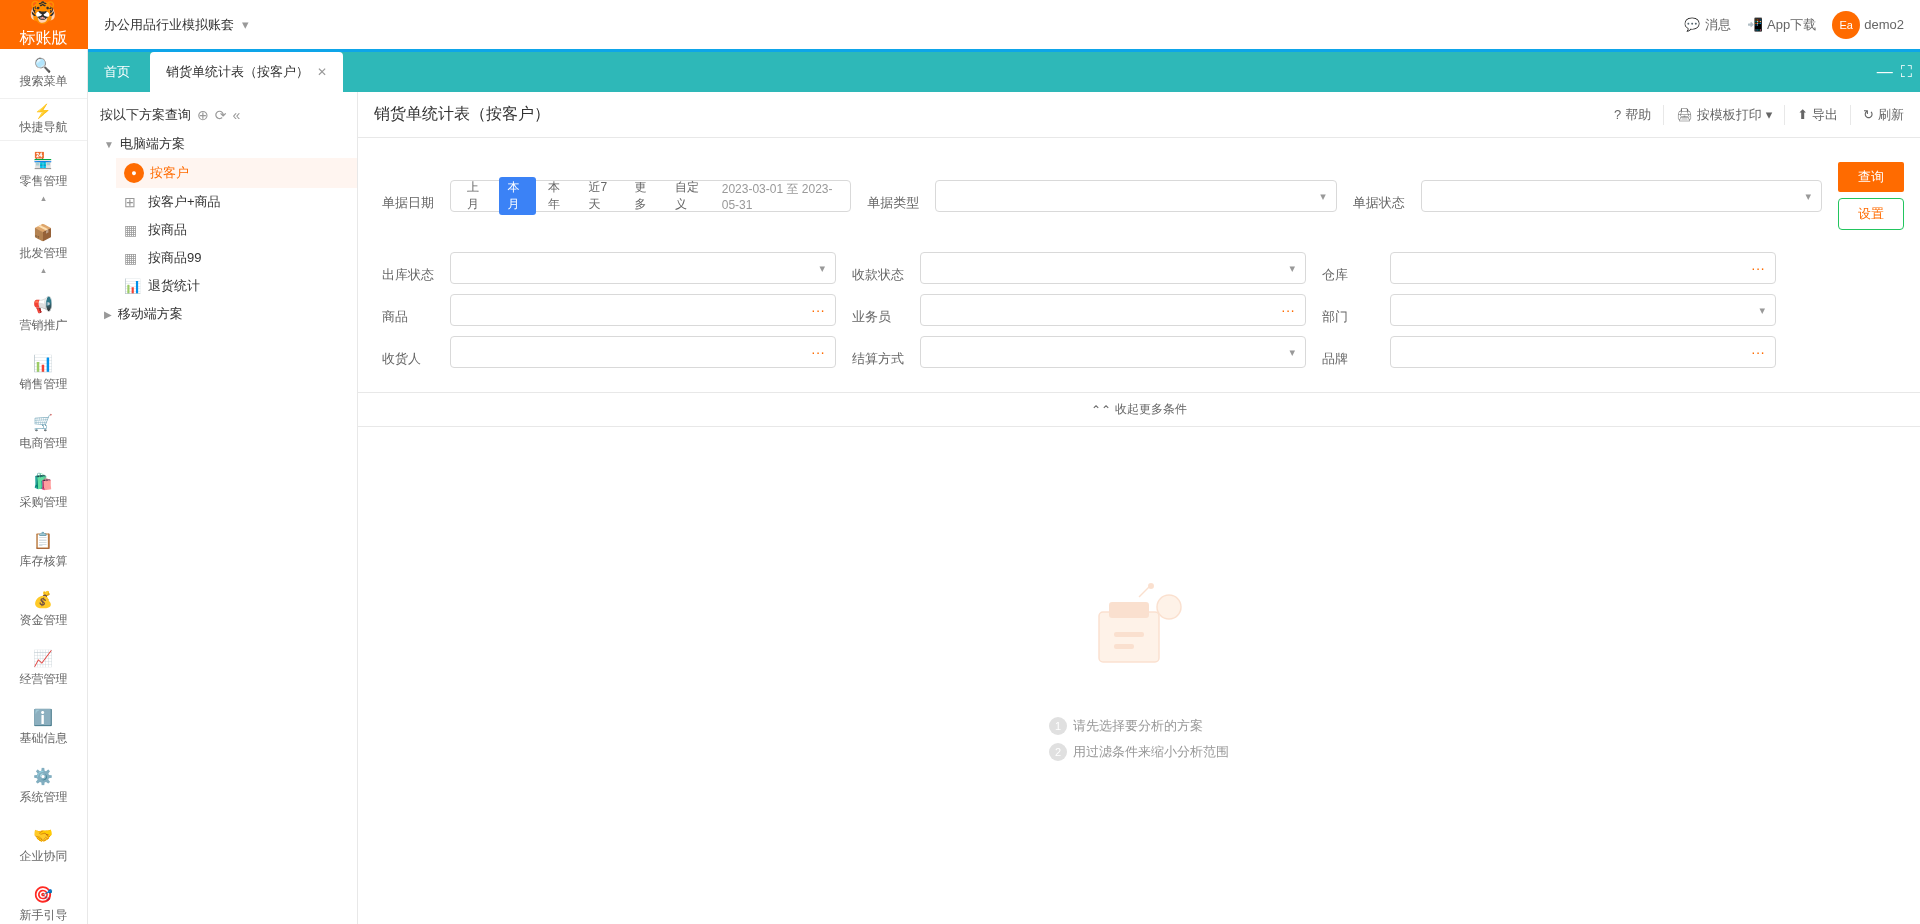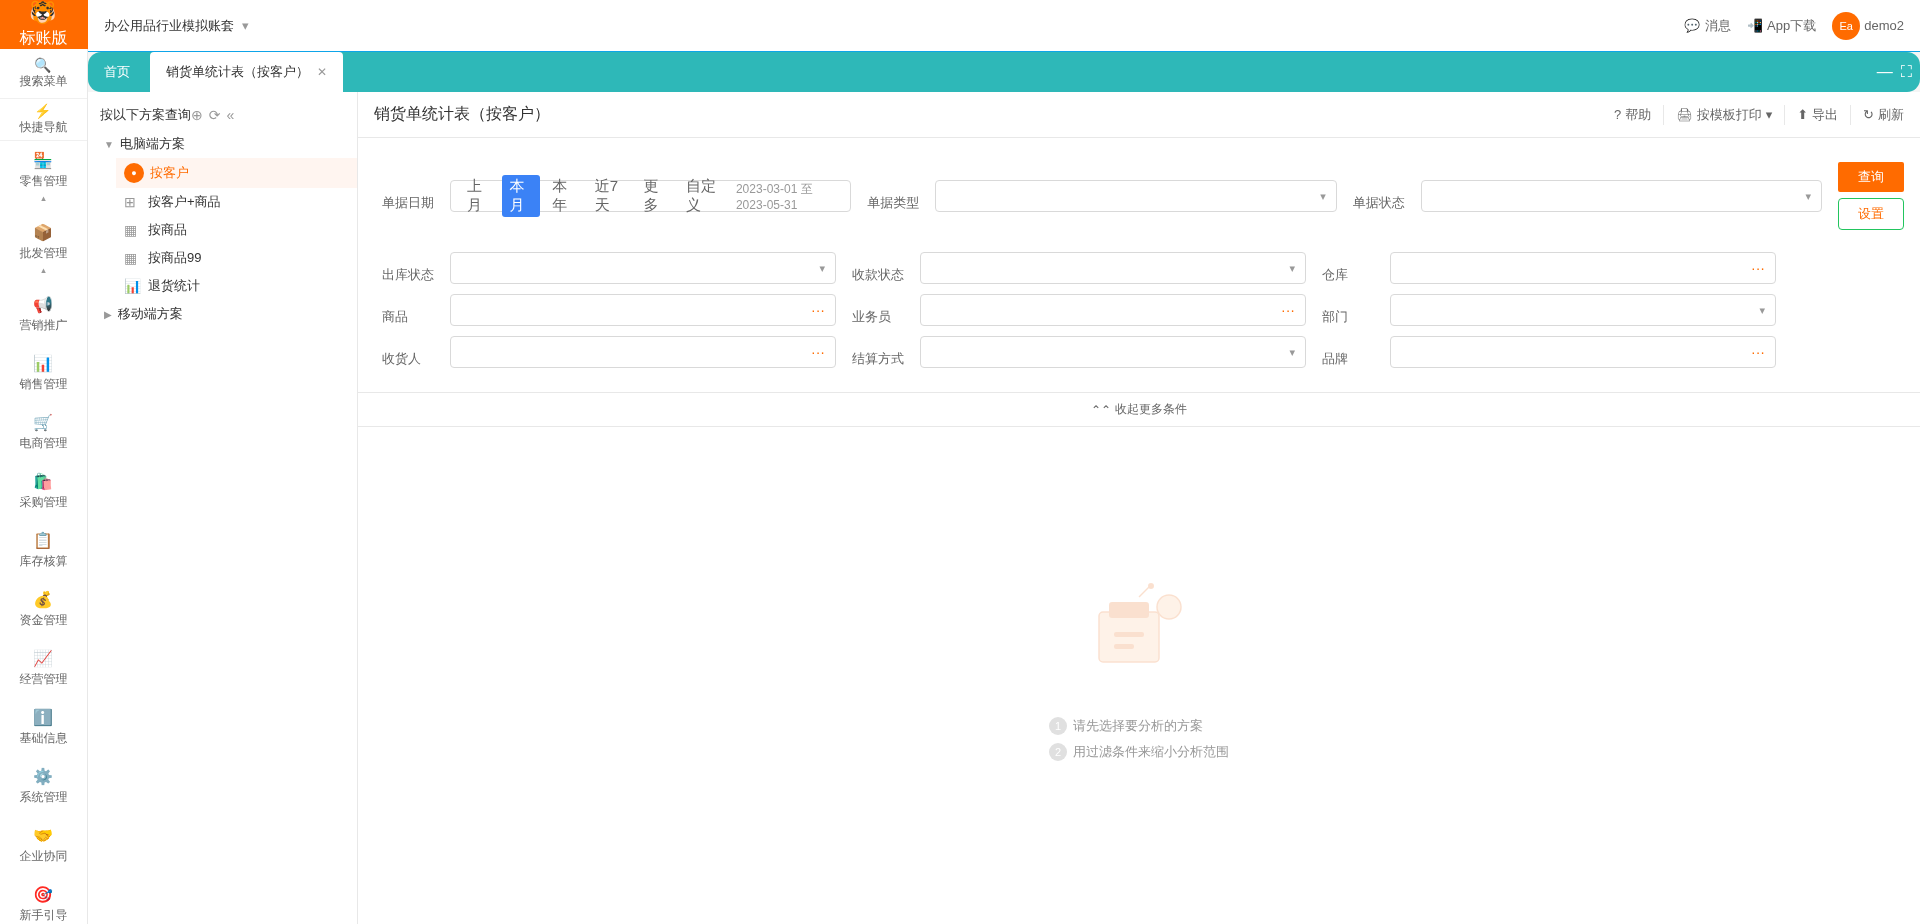--- a/index.html
+++ b/index.html
@@ -12,42 +12,42 @@
     .sidebar-logo-text { font-size: 16px; }
     .sidebar-search { width: 100%; padding: 8px 0; border-bottom: 1px solid #f0f0f0; text-align: center; cursor: pointer; color: #666; font-size: 12px; }
     .sidebar-nav { width: 100%; padding: 4px 0; border-bottom: 1px solid #f0f0f0; text-align: center; cursor: pointer; color: #666; font-size: 12px; }
     .sidebar-item { width: 100%; padding: 10px 0; text-align: center; cursor: pointer; color: #666; font-size: 12px; display: flex; flex-direction: column; align-items: center; gap: 3px; }
     .sidebar-item .icon { font-size: 16px; }
 
     
     .main { flex: 1; display: flex; flex-direction: column; overflow: hidden; }
 
     
-    .topbar { height: 52px; background: #fff; border-bottom: 1px solid #0ea5e9; display: flex; align-items: center; padding: 0 16px; gap: 12px; justify-content: space-between; }
+    .topbar { height: 52px; background: #fff; border-bottom: 3px solid #0ea5e9; display: flex; align-items: center; padding: 0 16px; gap: 12px; justify-content: space-between; }
     .topbar-left { display: flex; align-items: center; gap: 8px; }
     .topbar-dropdown { color: #999; cursor: pointer; }
     .topbar-right { display: flex; align-items: center; gap: 16px; color: #666; font-size: 13px; }
     .topbar-right-item { display: flex; align-items: center; gap: 4px; cursor: pointer; }
     .user-avatar { width: 28px; height: 28px; border-radius: 50%; background: #ff6b00; color: #fff; display: flex; align-items: center; justify-content: center; font-size: 11px; }
 
     
-    .tabbar { height: 40px; background: #2eb8b8; display: flex; align-items: center; padding: 0 0; border-radius: 13px; }
+    .tabbar { height: 40px; background: #2eb8b8; display: flex; align-items: center; padding: 0 0; }
     .tab { height: 40px; display: flex; align-items: center; padding: 0 16px; cursor: pointer; font-size: 13px; color: #fff; gap: 8px; }
     .tab.home { background: transparent; }
     .tab.active { background: #fff; color: #333; border-radius: 4px 4px 0 0; margin-left: 4px; }
     .tab-close { color: #999; font-size: 12px; cursor: pointer; }
     .tabbar-actions { margin-left: auto; display: flex; align-items: center; gap: 8px; padding-right: 8px; }
     .tabbar-action { color: #fff; cursor: pointer; font-size: 16px; }
 
     
     .content { flex: 1; display: flex; overflow: hidden; background: #f5f5f5; }
 
     
     .left-panel { width: 270px; background: #fff; border-right: 1px solid #e8e8e8; padding: 8px 0; flex-shrink: 0; overflow-y: auto; }
-    .left-panel-header { display: flex; align-items: center; padding: 6px 12px; font-size: 13px; color: #333; }
+    .left-panel-header { display: flex; align-items: center; padding: 6px 12px; gap: 6px; font-size: 13px; color: #333; }
     .left-panel-header-icons { display: flex; gap: 6px; color: #999; }
     .left-panel-header-icons span { cursor: pointer; font-size: 14px; }
     .tree-item { padding: 5px 12px 5px 16px; cursor: pointer; display: flex; align-items: center; gap: 6px; color: #333; font-size: 13px; }
     .tree-item .tree-arrow { color: #999; font-size: 10px; }
     .tree-child { padding-left: 28px; }
     .tree-child-item { padding: 5px 12px 5px 8px; cursor: pointer; display: flex; align-items: center; gap: 6px; color: #333; font-size: 13px; }
     .tree-child-item.active { color: #ff6b00; background: #fff5f0; }
     .tree-child-item .item-icon { width: 20px; height: 20px; border-radius: 50%; background: #ff6b00; color: #fff; display: flex; align-items: center; justify-content: center; font-size: 10px; }
     .tree-child-item .item-icon-gray { width: 18px; height: 18px; color: #999; font-size: 14px; display: flex; align-items: center; }
 
@@ -63,21 +63,21 @@
     .btn-settings { background: #fff; color: #ff6b00; border: 1px solid #22c55e; padding: 6px 16px; border-radius: 4px; cursor: pointer; font-size: 13px; }
 
     
     .filter-area { background: #fff; padding: 12px 16px; border-bottom: 1px solid #e8e8e8; }
     .filter-row { display: flex; align-items: center; gap: 0; margin-bottom: 10px; }
     .filter-row:last-child { margin-bottom: 12px; }
     .filter-item { display: flex; align-items: flex-end; flex: 1; gap: 8px; padding: 0 8px; }
     .filter-label { color: #666; font-size: 13px; white-space: nowrap; min-width: 60px; }
     .filter-input { flex: 1; border: 1px solid #d9d9d9; border-radius: 4px; padding: 5px 10px; font-size: 13px; color: #333; background: #fff; outline: none; cursor: pointer; display: flex; align-items: center; justify-content: space-between; height: 32px; }
     .filter-date-group { display: flex; align-items: center; gap: 4px; border: 1px solid #d9d9d9; border-radius: 4px; padding: 3px 8px; height: 32px; flex: 1; }
-    .date-btn { padding: 2px 8px; border-radius: 3px; cursor: pointer; font-size: 15px; color: #666; }
+    .date-btn { padding: 2px 8px; border-radius: 3px; cursor: pointer; font-size: 12px; color: #666; }
     .date-btn.active { background: #3b82f6; color: #fff; }
     .date-range { font-size: 12px; color: #999; margin-left: 4px; }
     .filter-select { flex: 1; border: 1px solid #d9d9d9; border-radius: 4px; padding: 5px 10px; font-size: 13px; color: #333; background: #fff; cursor: pointer; display: flex; align-items: center; justify-content: space-between; height: 32px; }
     .chevron { color: #999; font-size: 11px; }
     .ellipsis-btn { color: #ff6b00; font-size: 14px; cursor: pointer; }
 
     
     .collapse-bar { display: flex; align-items: center; justify-content: center; padding: 8px; background: #fff; border-bottom: 1px solid #e8e8e8; cursor: pointer; color: #666; font-size: 12px; gap: 4px; }
 
     

